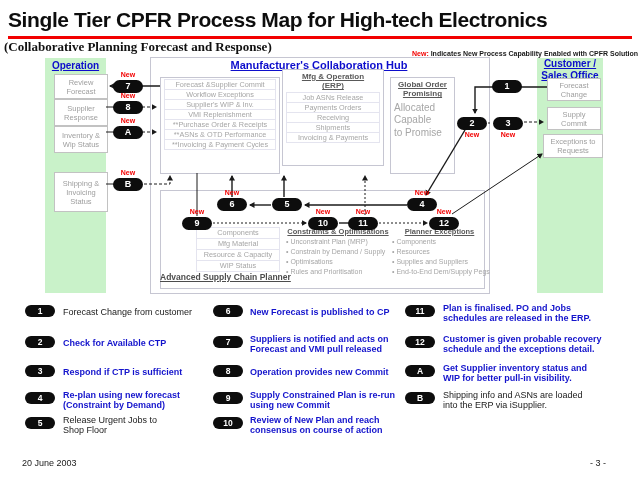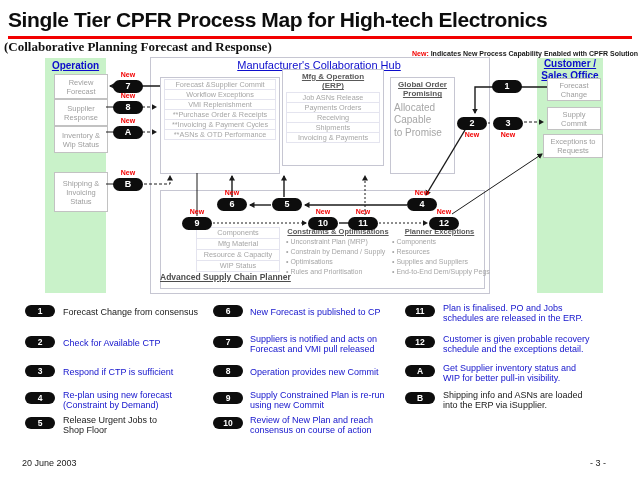--- a/index.html
+++ b/index.html
@@ -5,37 +5,37 @@
   html,body{margin:0;padding:0}
   body{width:638px;height:478px;position:relative;background:#fff;font-family:"Liberation Sans",sans-serif;overflow:hidden;color:#111}
   .d{position:absolute}
   .title{font-size:21px;font-weight:bold;letter-spacing:-0.4px;color:#0d0d0d;white-space:nowrap}
   .redline{background:#f20000;height:3px}
   .subtitle{font-family:"Liberation Serif",serif;font-weight:bold;font-size:13px;white-space:nowrap}
   .note{font-size:7px;font-weight:bold;white-space:nowrap;color:#1a1a1a}
   .note .pfx{color:#f20000}
   .strip{background:#c9f2c9}
   .colhead{color:#0d0dcc;font-weight:bold;text-decoration:underline;text-align:center;font-size:10px;line-height:1.15;white-space:pre-line}
-  .hubhead{color:#0d0dcc;font-weight:normal;text-decoration:underline;text-align:center;font-size:11px}
+  .hubhead{color:#0d0dcc;font-weight:bold;text-decoration:underline;text-align:center;font-size:11px}
   .wbox{background:#fff;border:1px solid #c2c2c2;color:#9e9e9e;font-size:7.5px;line-height:1.2;display:flex;align-items:center;justify-content:center;text-align:center;white-space:pre-line}
   .panel{background:#fff;border:1px solid #c6c6d2}
   .phead{color:#595959;font-weight:bold;font-size:8px;line-height:1.18;text-align:center;text-decoration:underline;padding-top:2px;white-space:pre-line}
   .cells{margin:2px 3px 0}
   .cellrow{border:1px solid #e4e4ef;margin-top:-1px;color:#a6a6a6;font-size:7.3px;line-height:9px;height:9px;text-align:center;overflow:hidden}
   .gpitem{color:#a6a6a6;font-size:10px;line-height:1.25;padding:3px 2px 0 3px;white-space:pre-line}
   .bhead{color:#595959;font-weight:bold;font-size:7.5px;text-decoration:underline;text-align:center;line-height:10px}
   .bullets{color:#a6a6a6;font-size:7px;line-height:10px}
   .bullets div{white-space:nowrap}
   .ascp-title{color:#4d4d4d;font-weight:bold;font-size:8.5px;text-decoration:underline;text-align:left}
   .oval{background:#0d0d0d;color:#fff;border-radius:8px;width:30px;height:13px;font-size:9px;font-weight:bold;text-align:center;line-height:13px;z-index:6}
   .newb{color:#f20000;font-size:7px;font-weight:bold;text-align:center;width:30px;line-height:8px;z-index:6}
   svg.flow{z-index:5;pointer-events:none}
   .leg-num{background:#0d0d0d;color:#fff;border-radius:7px;width:30px;height:12px;font-size:8.5px;font-weight:bold;text-align:center;line-height:12px}
   .leg-text{font-size:9px;line-height:10px;white-space:pre-line}
-  .leg-new{color:#1414cc;font-weight:normal}
+  .leg-new{color:#1414cc;font-weight:bold}
   .leg-old{color:#1a1a1a}
   .footer{font-size:9px;color:#1a1a1a;white-space:nowrap}
 </style>
 </head>
 <body>
 
 <div class="d title" style="left:8px;top:8px">Single Tier CPFR Process Map for High-tech Electronics</div>
 <div class="d redline" style="left:8px;top:36px;width:624px"></div>
 <div class="d subtitle" style="left:4px;top:39px">(Collaborative Planning Forecast and Response)</div>
 <div class="d note" style="left:412px;top:50px"><span class="pfx">New:</span><span> Indicates New Process Capability Enabled with CPFR Solution Set</span></div>
@@ -62,24 +62,25 @@
 <div class="d wbox" style="left:543px;top:134px;width:58px;height:22px">Exceptions to
 Requests</div>
 
 <div class="d panel" style="left:150px;top:57px;width:338px;height:235px;background:transparent"></div>
 <div class="d hubhead" style="left:150px;top:59px;width:338px">Manufacturer's Collaboration Hub</div>
 
 <div class="d panel" style="left:160px;top:77px;width:118px;height:95px">
   <div class="cells">
     <div class="cellrow">Forecast &amp;Supplier Commit</div>
     <div class="cellrow">Workflow Exceptions</div>
+    <div class="cellrow">Supplier's WIP &amp; Inv.</div>
     <div class="cellrow">VMI Replenishment</div>
     <div class="cellrow">**Purchase Order &amp; Receipts</div>
+    <div class="cellrow">**ASNs &amp; OTD Performance</div>
     <div class="cellrow">**Invoicing &amp; Payment Cycles</div>
-    <div class="cellrow">**ASNs &amp; OTD Performance</div>
   </div>
 </div>
 
 <div class="d panel" style="left:282px;top:69px;width:100px;height:95px">
   <div class="phead">Mfg &amp; Operation
 (ERP)</div>
   <div class="cells">
     <div class="cellrow">Job ASNs Release</div>
     <div class="cellrow">Payments Orders</div>
     <div class="cellrow">Receiving</div>
@@ -175,21 +176,21 @@
 <div class="d newb" style="left:217px;top:189px">New</div>
 <div class="d newb" style="left:407px;top:189px">New</div>
 <div class="d newb" style="left:182px;top:208px">New</div>
 <div class="d newb" style="left:308px;top:208px">New</div>
 <div class="d newb" style="left:348px;top:208px">New</div>
 <div class="d newb" style="left:429px;top:208px">New</div>
 <div class="d newb" style="left:457px;top:131px">New</div>
 <div class="d newb" style="left:493px;top:131px">New</div>
 
 <div class="d leg-num" style="left:25px;top:305px">1</div>
-<div class="d leg-text leg-old" style="left:63px;top:307px;width:165px">Forecast Change from consensus</div>
+<div class="d leg-text leg-old" style="left:63px;top:307px;width:165px">Forecast Change from customer</div>
 <div class="d leg-num" style="left:25px;top:336px">2</div>
 <div class="d leg-text leg-new" style="left:63px;top:338px;width:165px">Check for Available CTP</div>
 <div class="d leg-num" style="left:25px;top:365px">3</div>
 <div class="d leg-text leg-new" style="left:63px;top:367px;width:165px">Respond if CTP is sufficient</div>
 <div class="d leg-num" style="left:25px;top:392px">4</div>
 <div class="d leg-text leg-new" style="left:63px;top:390px;width:165px">Re-plan using new forecast
 (Constraint by Demand)</div>
 <div class="d leg-num" style="left:25px;top:417px">5</div>
 <div class="d leg-text leg-old" style="left:63px;top:415px;width:165px">Release Urgent Jobs to
 Shop Floor</div>

